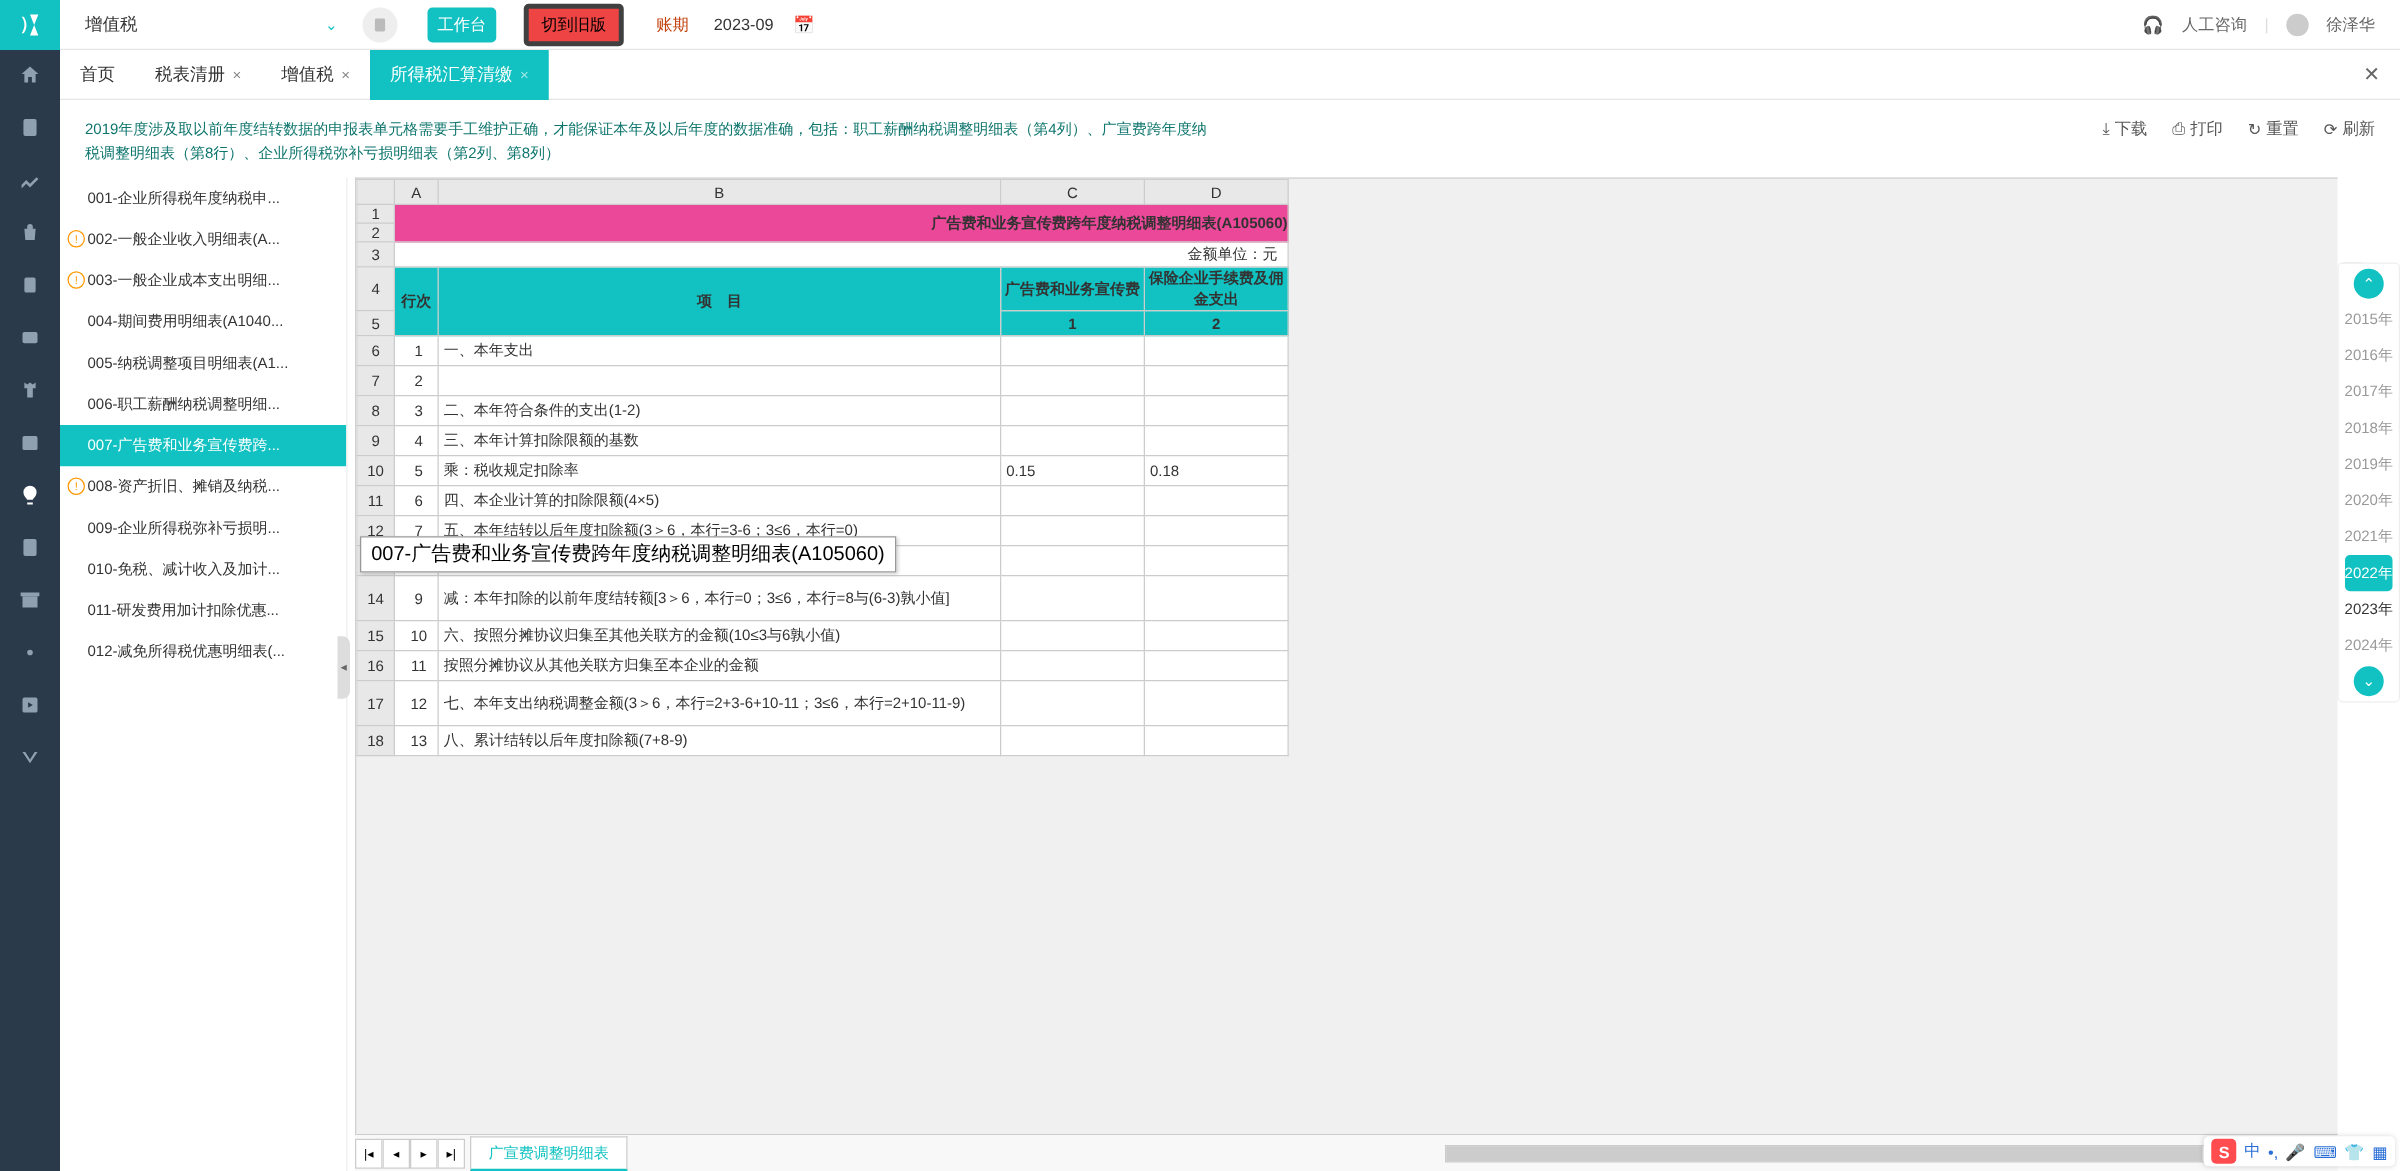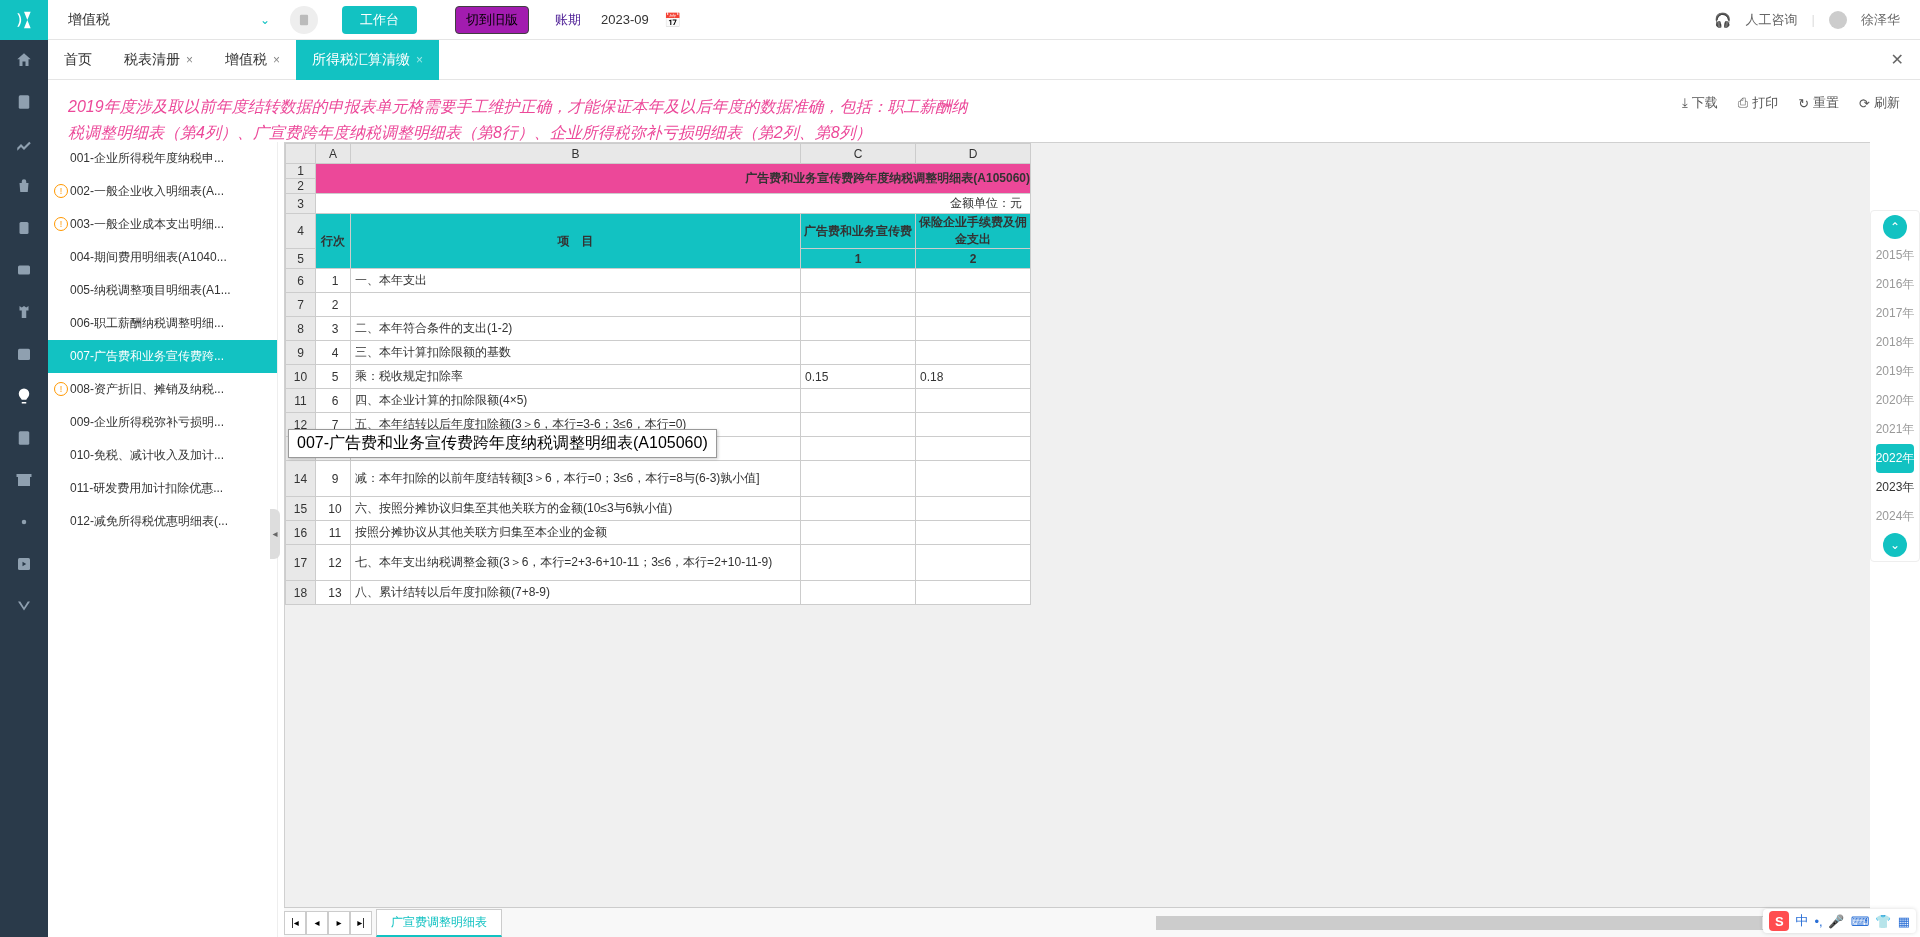--- a/index.html
+++ b/index.html
@@ -6,23 +6,23 @@
 body { background: #f5f5f5; width: 1920px; height: 937px; overflow: hidden; position: relative; }
 
 
 .top-header { height: 40px; background: #fff; display: flex; align-items: center; border-bottom: 1px solid #e5e5e5; }
 .logo-box { width: 48px; height: 40px; background: #12c2c2; display: flex; align-items: center; justify-content: center; }
 .logo-box svg { width: 20px; height: 20px; fill: #fff; }
 .top-left { display: flex; align-items: center; padding-left: 20px; gap: 10px; }
 .dropdown-tax { display: flex; align-items: center; gap: 150px; font-size: 14px; color: #333; cursor: pointer; }
 .chevron-down { color: #12c2c2; font-size: 12px; }
 .btn-circle { width: 28px; height: 28px; border-radius: 50%; background: #eee; display: flex; align-items: center; justify-content: center; color: #999; margin-left: 10px; }
-.btn-worktable { background: #12c2c2; color: #fff; padding: 5px 18px; border-radius: 4px; font-size: 13px; border: none; cursor: pointer; margin-left: 14px; }
-.btn-switch { border: 1px solid #404040; background: #a21caf; padding: 4px 10px; border-radius: 4px; font-size: 13px; cursor: pointer; margin-left: 28px; }
-.period-label { font-size: 13px; color: #4c1d95; margin-left: 16px; }
+.btn-worktable { background: #12c2c2; color: #fff; padding: 5px 8px; border-radius: 4px; font-size: 13px; border: none; cursor: pointer; margin-left: 14px; }
+.btn-switch { border: 4px solid #404040; background: #ef4444; padding: 4px 10px; border-radius: 4px; font-size: 13px; cursor: pointer; margin-left: 12px; }
+.period-label { font-size: 13px; color: #c2410c; margin-left: 16px; }
 .period-value { font-size: 13px; color: #333; margin-left: 10px; }
 .calendar-icon { color: #12c2c2; margin-left: 6px; font-size: 14px; }
 .top-right { margin-left: auto; display: flex; align-items: center; gap: 14px; padding-right: 20px; font-size: 13px; color: #666; }
 .headset-icon { font-size: 14px; }
 .avatar { width: 18px; height: 18px; border-radius: 50%; background: #ccc; display: inline-block; }
 
 
 .sidebar { position: absolute; left: 0; top: 40px; width: 48px; height: calc(100% - 40px); background: #2a3a4a; display: flex; flex-direction: column; align-items: center; padding-top: 10px; gap: 22px; }
 .sidebar-icon { width: 20px; height: 20px; color: #8fa0b0; display: flex; align-items: center; justify-content: center; cursor: pointer; }
 .sidebar-icon.active { color: #fff; }
@@ -31,21 +31,21 @@
 
 .tabs-bar { position: absolute; left: 48px; top: 40px; right: 0; height: 40px; background: #fff; display: flex; align-items: center; border-bottom: 1px solid #e5e5e5; text-align: right; }
 .tab { padding: 0 16px; height: 40px; display: flex; align-items: center; font-size: 14px; color: #333; cursor: pointer; }
 .tab.active { background: #12c2c2; color: #fff; }
 .tab-close { margin-left: 6px; font-size: 12px; opacity: 0.6; cursor: pointer; }
 .tabs-close-all { margin-left: auto; margin-right: 16px; font-size: 16px; color: #666; cursor: pointer; }
 
 
 .content { position: absolute; left: 48px; top: 80px; right: 0; bottom: 0; background: #fff; }
 .notice-bar { padding: 14px 20px 8px 20px; display: flex; justify-content: space-between; align-items: flex-start; }
-.notice-text { color: #ec4899; font-size: 16px; line-height: 1.6; max-width: 900px; font-style: italic; }
+.notice-text { color: #0f766e; font-size: 12px; line-height: 1.6; max-width: 900px; }
 .actions { display: flex; gap: 20px; font-size: 13px; color: #555; }
 .action-btn { display: flex; align-items: center; gap: 4px; cursor: pointer; }
 
 
 .form-list { position: absolute; left: 0; top: 62px; width: 230px; bottom: 0; overflow: auto; border-right: 1px solid #eee; padding: 0; }
 .form-item { padding: 8px 12px 8px 22px; font-size: 12px; color: #333; cursor: pointer; position: relative; white-space: nowrap; overflow: hidden; text-overflow: ellipsis; }
 .form-item.active { background: #12c2c2; color: #fff; }
 .form-item.warn::before { content: "!"; position: absolute; left: 6px; top: 9px; width: 12px; height: 12px; border-radius: 50%; border: 1px solid #ff9800; color: #ff9800; font-size: 9px; display: flex; align-items: center; justify-content: center; }
 .form-toggle { position: absolute; left: 222px; top: 50%; width: 10px; height: 50px; background: #ddd; border-radius: 0 6px 6px 0; display: flex; align-items: center; justify-content: center; font-size: 10px; color: #666; cursor: pointer; }
 

